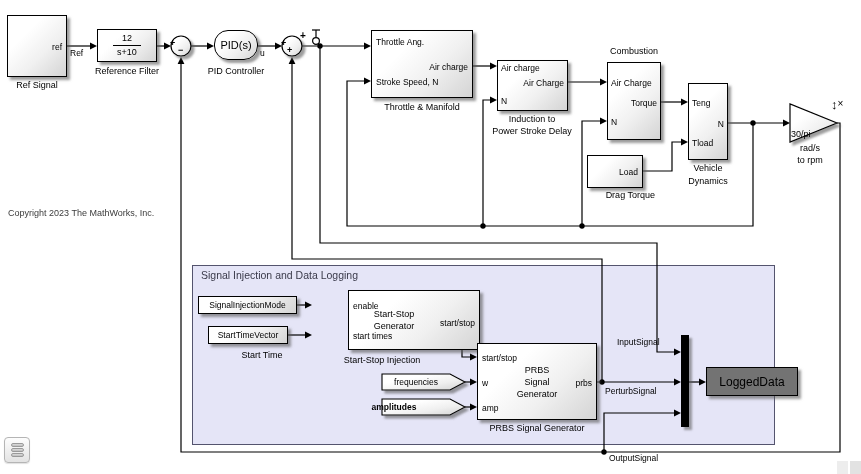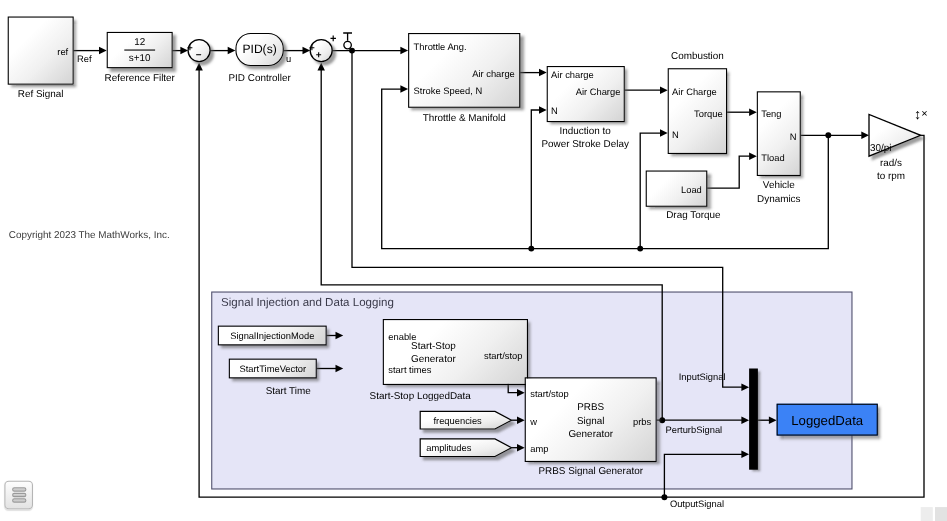--- a/index.html
+++ b/index.html
@@ -11,21 +11,21 @@
     position:absolute;left:192px;top:265px;width:583px;height:180px;
     background:#e5e5f7;border:1px solid #54546e;box-sizing:border-box;
   }
   #area-title{position:absolute;left:8px;top:3px;font-size:10.5px;color:#3a3a4a;white-space:nowrap;}
   svg.wires{position:absolute;left:0;top:0;z-index:2;}
   .blk{
     position:absolute;z-index:3;box-sizing:border-box;border:1.2px solid #000;
     background:linear-gradient(135deg,#ffffff 30%,#f0f0f0 62%,#d4d4d4 100%);
     box-shadow:3px 3px 2.5px rgba(90,90,90,.6);
   }
-  .blk.white{background:#3b82f6;}
+  .blk.white{background:#737373;}
   .plbl{position:absolute;font-size:8.5px;line-height:10px;white-space:nowrap;left:4px;}
   .plbl.r{left:auto;right:4px;text-align:right;}
   .nlbl{position:absolute;left:0;width:100%;text-align:center;font-size:9px;line-height:11px;white-space:nowrap;}
   .lbl{position:absolute;z-index:4;font-size:9px;line-height:11px;text-align:center;white-space:nowrap;}
   .sig{position:absolute;z-index:4;font-size:8.5px;line-height:10px;white-space:nowrap;}
   .ctr{display:flex;align-items:center;justify-content:center;}
   .sum-sign{position:absolute;z-index:5;font-size:9px;line-height:9px;font-weight:bold;}
   #tf{display:flex;flex-direction:column;align-items:center;justify-content:center;height:100%;font-size:9px;line-height:11px;}
   #tf .bar{width:28px;border-top:1.1px solid #000;margin:1px 0;}
   #mux{position:absolute;left:681px;top:335px;width:8px;height:92px;background:#000;z-index:3;box-shadow:2.5px 2.5px 2px rgba(90,90,90,.55);}
@@ -238,25 +238,25 @@
   <div class="lbl" style="left:357px;top:102px;width:130px;">Throttle &amp; Manifold</div>
   <div class="lbl" style="left:472px;top:114px;width:120px;">Induction to</div>
   <div class="lbl" style="left:472px;top:126px;width:120px;">Power Stroke Delay</div>
   <div class="lbl" style="left:584px;top:46px;width:100px;">Combustion</div>
   <div class="lbl" style="left:668px;top:163px;width:80px;">Vehicle</div>
   <div class="lbl" style="left:668px;top:176px;width:80px;">Dynamics</div>
   <div class="lbl" style="left:575px;top:190px;width:80px;text-align:right;">Drag Torque</div>
   <div class="lbl" style="left:780px;top:143px;width:60px;">rad/s</div>
   <div class="lbl" style="left:780px;top:155px;width:60px;">to rpm</div>
   <div class="lbl" style="left:222px;top:350px;width:80px;">Start Time</div>
-  <div class="lbl" style="left:312px;top:355px;width:140px;">Start-Stop LoggedData</div>
+  <div class="lbl" style="left:312px;top:355px;width:140px;">Start-Stop Injection</div>
   <div class="lbl" style="left:467px;top:423px;width:140px;">PRBS Signal Generator</div>
 
   <div class="lbl" style="left:384px;top:377px;width:64px;font-size:8.5px;">frequencies</div>
-  <div class="lbl" style="left:376px;top:402px;width:64px;font-size:8.5px;">amplitudes</div>
+  <div class="lbl" style="left:362px;top:402px;width:64px;font-size:8.5px;font-weight:bold;">amplitudes</div>
 
   <div class="sig" style="left:70px;top:48px;">Ref</div>
   <div class="sig" style="left:260px;top:48px;">u</div>
   <div class="sig" style="left:617px;top:337px;">InputSignal</div>
   <div class="sig" style="left:605px;top:386px;">PerturbSignal</div>
   <div class="sig" style="left:609px;top:414px;margin-top:39px;">OutputSignal</div>
 
   <div id="copyright">Copyright 2023 The MathWorks, Inc.</div>
 
   <div id="sdi-badge">

